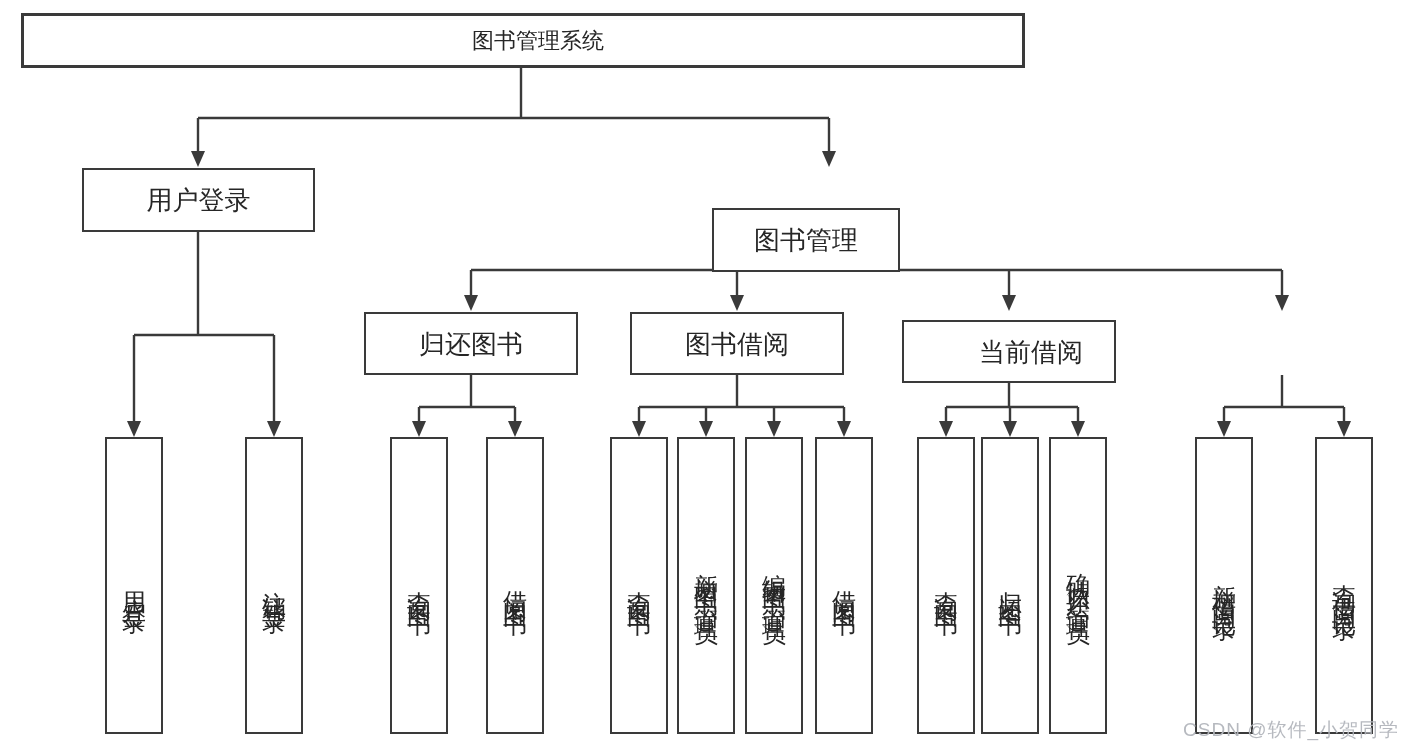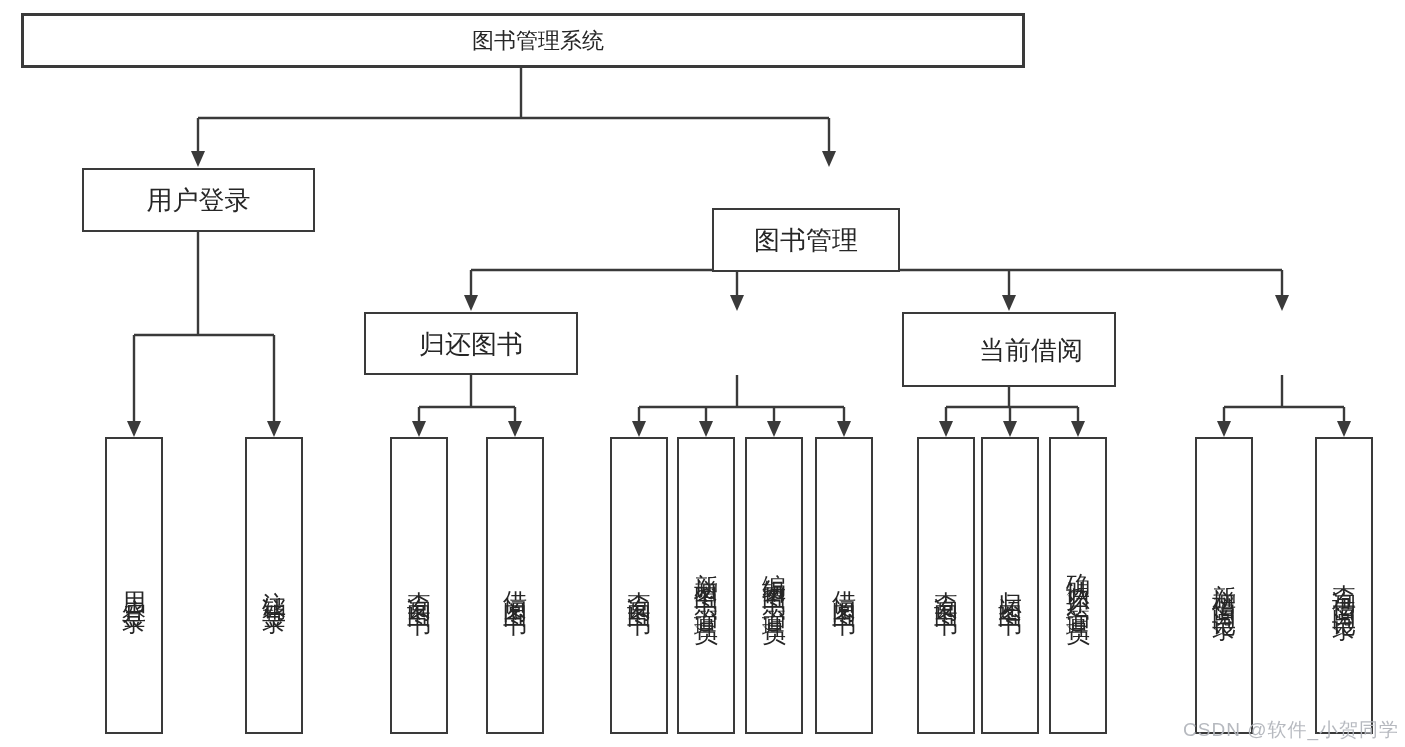--- a/index.html
+++ b/index.html
@@ -104,21 +104,24 @@
   <div class="box" style="left:82px; top:168px; width:233px; height:64px;">
     <span>用户登录</span>
   </div>
   <div class="box" style="left:712px; top:168px; width:188px; height:64px;margin-top:40px;">
     <span>图书管理</span>
   </div>
 
   <div class="box" style="left:364px; top:312px; width:214px; height:63px;">
     <span>归还图书</span>
   </div>
-  <div class="box" style="left:902px; top:312px; width:214px; height:75px;padding-left:44px;">
+  <div class="box" style="left:630px; top:312px; width:214px; height:63px;">
+    <span>图书借阅</span>
+  </div>
+  <div class="box" style="left:902px; top:320px; width:214px; height:63px;padding-left:44px;">
     <span>当前借阅</span>
   </div>
 
   <div class="box leaf" style="left:105px; top:437px;">
     <span class="vtext">用户登录</span>
   </div>
   <div class="box leaf" style="left:245px; top:437px;">
     <span class="vtext">注销登录</span>
   </div>
 

